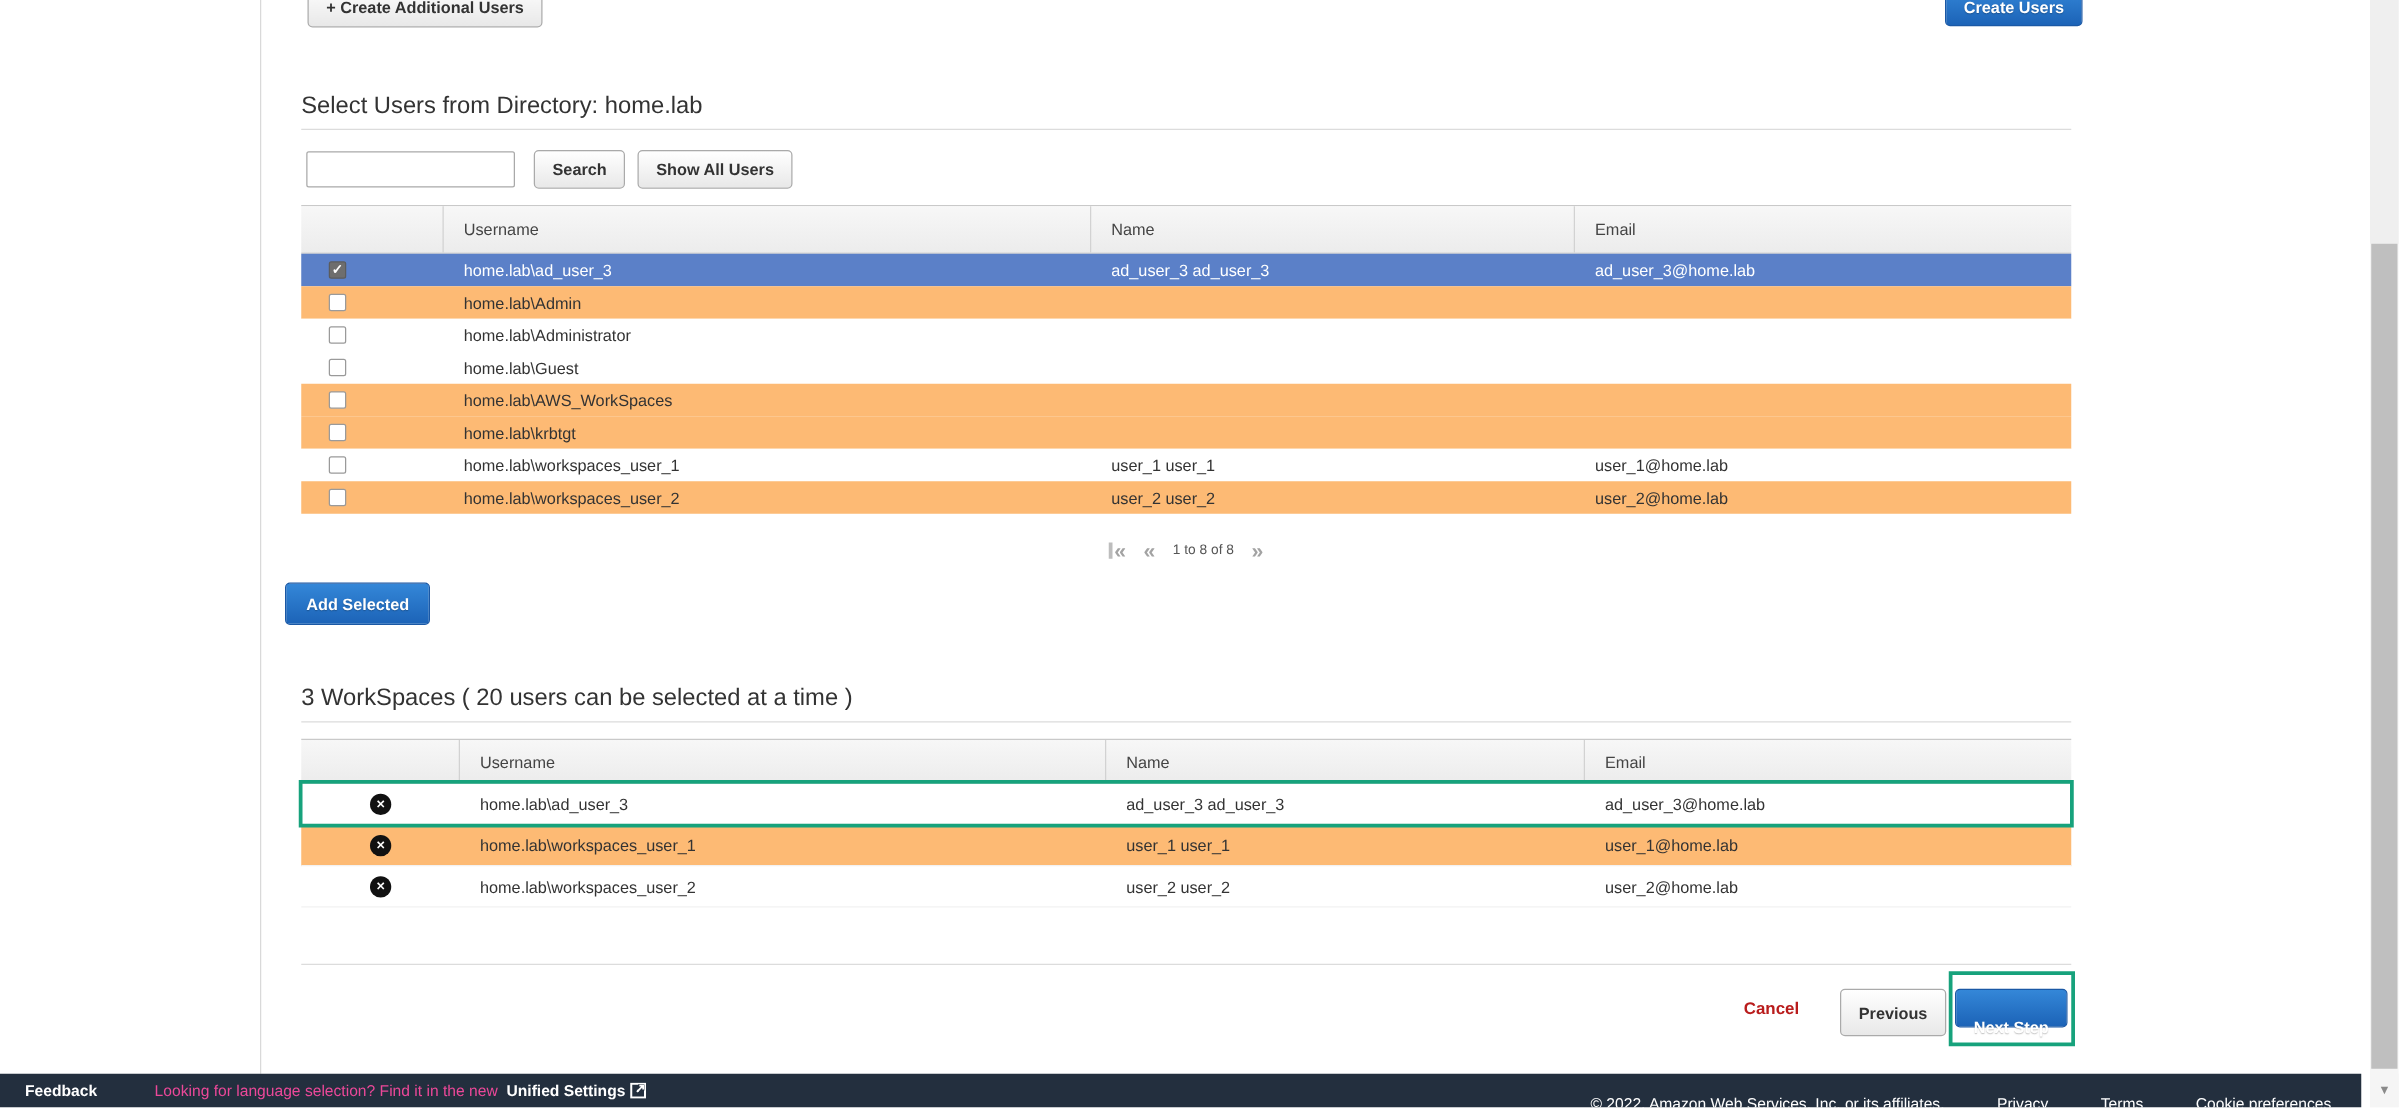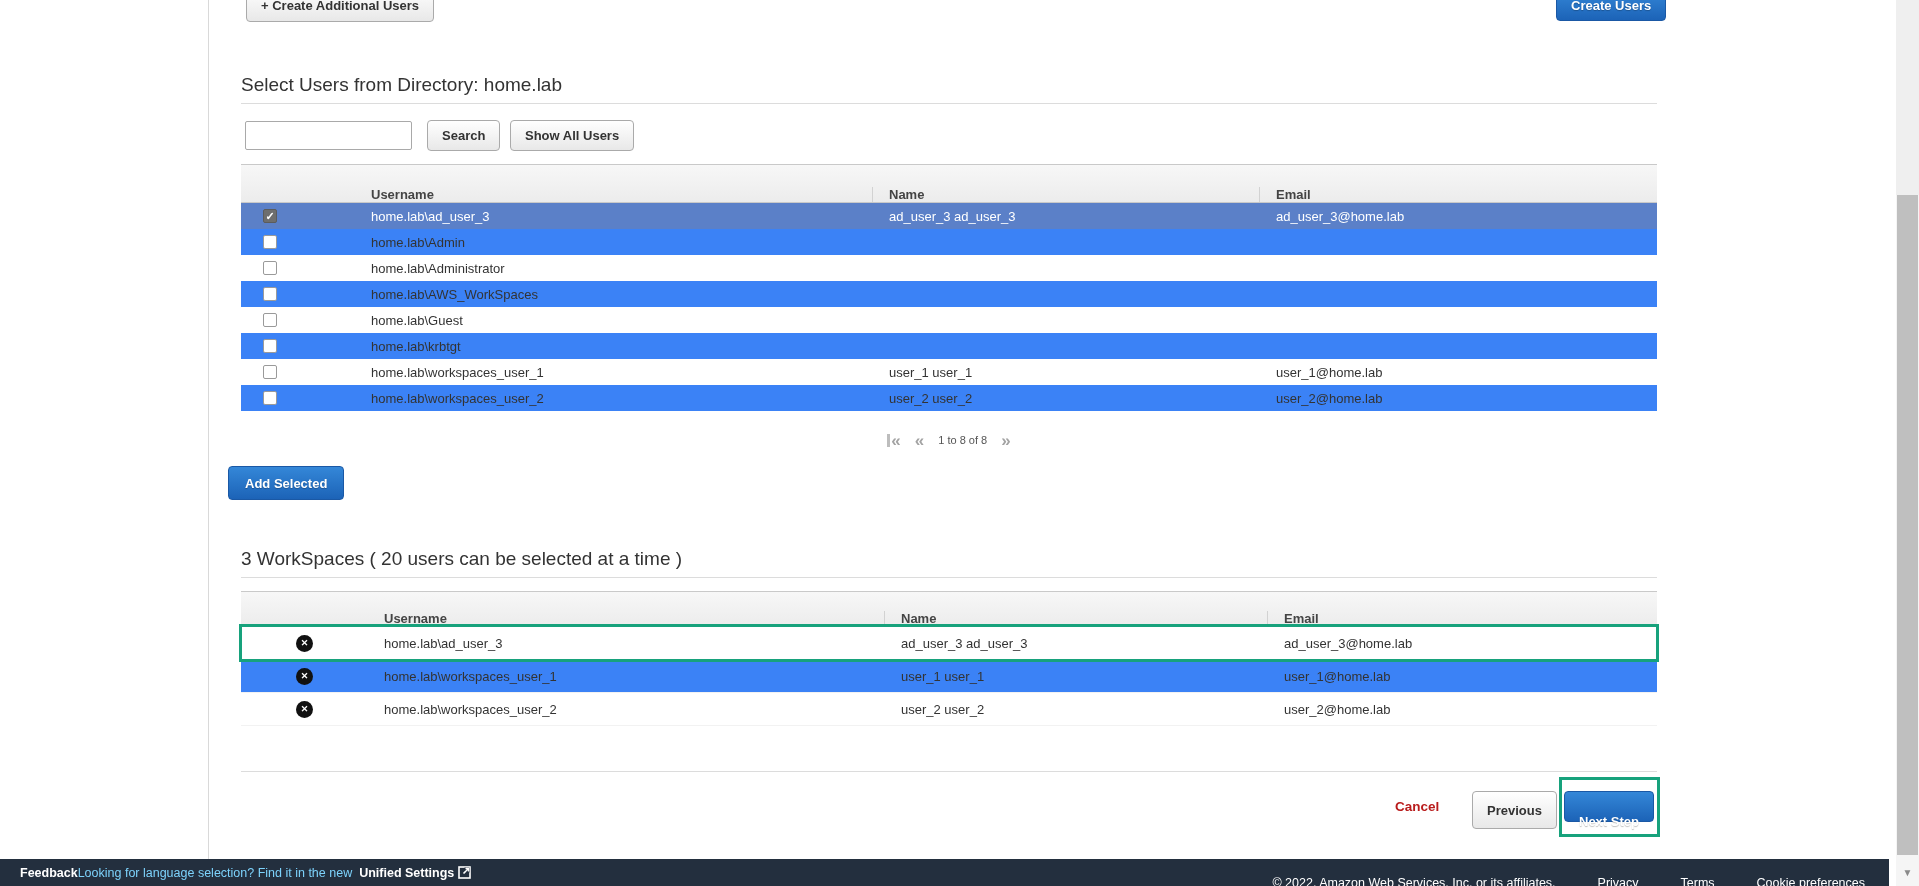--- a/index.html
+++ b/index.html
@@ -33,38 +33,38 @@
   
   .search-input { position:absolute; left:245px; top:121px; width:167px; height:29px;
     border:1px solid #a9a9a9; border-radius:2px; font-size:13px; padding:0 6px;
     font-family:"Liberation Sans", sans-serif; }
   .btn-search { position:absolute; left:427px; top:120px; }
   .btn-showall { position:absolute; left:510px; top:120px; }
 
   
   .tbl { position:absolute; left:241px; width:1416px; border-top:1px solid #c9c9c9; }
   .tbl-head { display:flex; background:linear-gradient(#f7f7f7,#ececec);
-    border-bottom:1px solid #c9c9c9; font-weight:bold; font-size:13px; color:#444;align-items:flex-end; }
+    border-bottom:1px solid #c9c9c9; font-weight:normal; font-size:13px; color:#444; }
   .tbl-head .cell { border-right:1px solid #d2d2d2; }
   .tbl-head .cell:last-child { border-right:none; }
   .t1 .tbl-head { height:38px; }
   .t2 .tbl-head { height:35px; }
   .cell { display:flex; align-items:center; padding-left:16px; overflow:hidden; white-space:nowrap; }
   .t1 .c0 { width:114px; padding-left:22px; }
   .t1 .c1 { width:518px; }
   .t1 .c2 { width:387px; }
   .t1 .c3 { width:397px; }
   .t2 .c0 { width:127px; justify-content:center; padding-left:0; }
   .t2 .c1 { width:517px; }
   .t2 .c2 { width:383px; }
   .t2 .c3 { width:389px; }
   .row { display:flex; font-size:13px; color:#333; background:#fff; }
   .t1 .row { height:26px; }
   .t2 .row { height:33px; }
-  .row.alt { background:#3b82f6;text-align:center; }
+  .row.alt { background:#fdba74;text-align:center; }
   .row.selected { background:#5b80c8; color:#fff; }
   .t2 .row { border-bottom:1px solid #f2f2f2; }
   .row.green-outline { position:relative; }
   .green-frame { position:absolute; left:-2px; right:-2px; top:-3px; bottom:-3px;
     border:3px solid #17a27c; pointer-events:none; z-index:5; }
 
   
   .cb { width:14px; height:14px; border:1px solid #9a9a9a; border-radius:2px;
     background:#fff; display:inline-flex; align-items:center; justify-content:center;
     cursor:pointer; flex:0 0 auto; }
@@ -94,21 +94,21 @@
   .btn-previous { position:absolute; left:1231px; top:0; height:38px; padding-top:7px; }
   .btn-next { position:absolute; left:1323px; top:0; height:31px; padding-top:22px; }
   .next-green-frame { position:absolute; left:1559px; top:777px; width:101px; height:60px;
     border:3px solid #17a27c; pointer-events:none; z-index:5; }
 
   
   .footer { position:absolute; left:0; top:859px; width:1889px; height:27px;
     background:#232f3e; display:flex; align-items:center; padding:0 24px 0 20px;
     font-size:12.5px; color:#fff; }
   .footer .feedback { font-weight:bold; color:#fff; cursor:pointer; }
-  .footer .lang-hint { color:#7dd3fc; }
+  .footer .lang-hint { color:#ec4899; margin-left:46px; }
   .footer .unified { font-weight:bold; color:#fff; margin-left:7px; cursor:pointer;
     display:inline-flex; align-items:center; gap:4px; }
   .footer .right { margin-left:auto; display:flex; align-items:center; gap:42px;margin-top:20px; }
   .footer .right span { cursor:pointer; }
   .footer .copyright { cursor:default !important; }
   .ext-ic { width:13px; height:13px; display:inline-block; }
 
   
   .scrollbar { position:absolute; right:0; top:0; width:23px; height:886px; background:#f5f5f5; }
   .sb-track-top { position:absolute; left:0; top:0; width:23px; height:195px; background:#efefef; }
@@ -157,33 +157,33 @@
       <div class="cell c3"></div>
     </div>
     <div class="row">
       <div class="cell c0">
           <span class="cb"></span>
         </div>
       <div class="cell c1">home.lab\Administrator</div>
       <div class="cell c2"></div>
       <div class="cell c3"></div>
     </div>
+    <div class="row">
+      <div class="cell c0">
+          <span class="cb"></span>
+        </div>
+      <div class="cell c1">home.lab\Guest</div>
+      <div class="cell c2"></div>
+      <div class="cell c3"></div>
+    </div>
     <div class="row alt">
       <div class="cell c0">
           <span class="cb"></span>
         </div>
       <div class="cell c1">home.lab\AWS_WorkSpaces</div>
-      <div class="cell c2"></div>
-      <div class="cell c3"></div>
-    </div>
-    <div class="row">
-      <div class="cell c0">
-          <span class="cb"></span>
-        </div>
-      <div class="cell c1">home.lab\Guest</div>
       <div class="cell c2"></div>
       <div class="cell c3"></div>
     </div>
     <div class="row alt">
       <div class="cell c0">
           <span class="cb"></span>
         </div>
       <div class="cell c1">home.lab\krbtgt</div>
       <div class="cell c2"></div>
       <div class="cell c3"></div>

